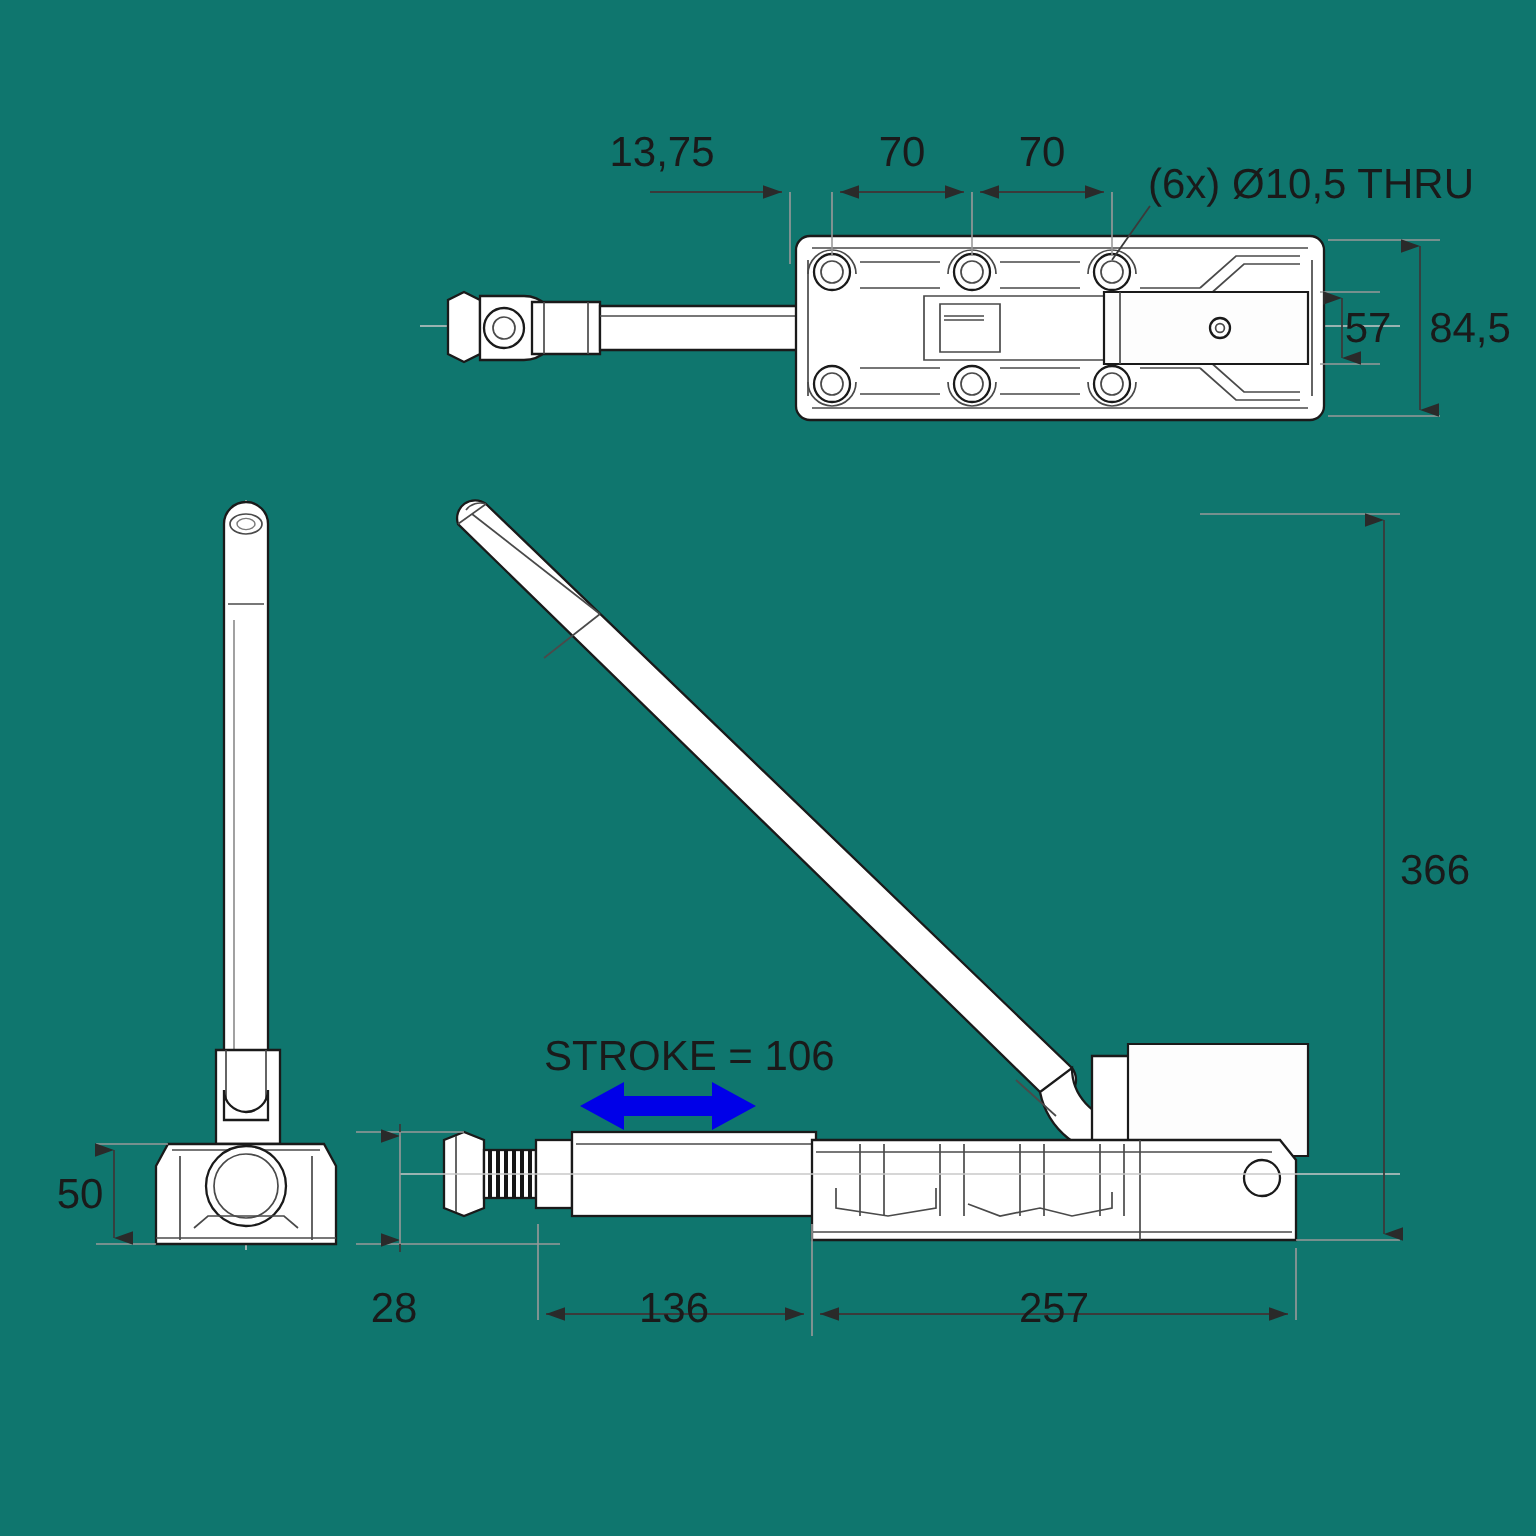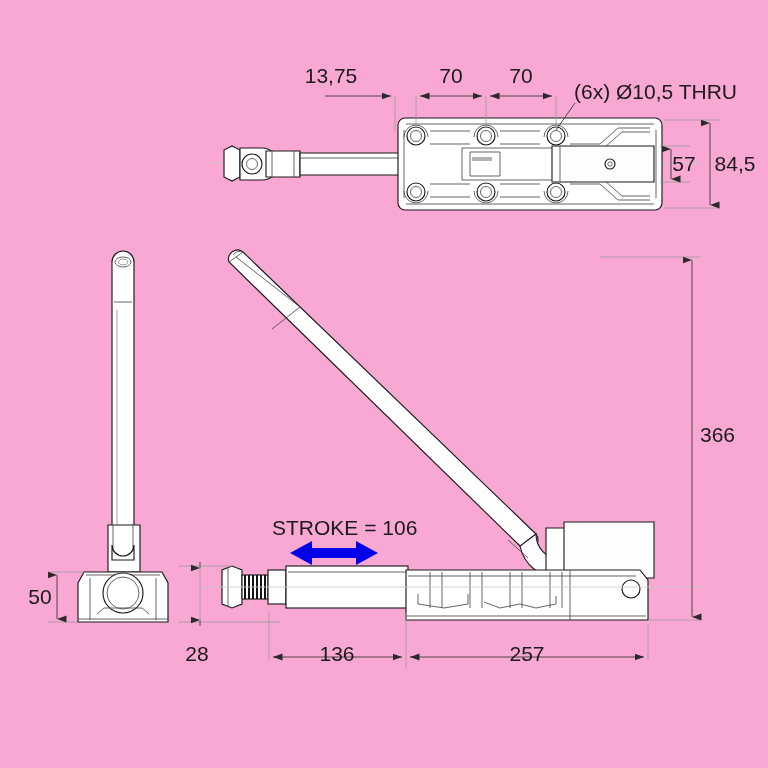--- a/index.html
+++ b/index.html
@@ -4,21 +4,21 @@
 <style>
   html, body {
     margin: 0;
     padding: 0;
     background: #ffffff;
   }
   #drawing-root {
     position: relative;
     width: 768px;
     height: 768px;
-    background: #f9a8d4;
+    background: #0f766e;
     font-family: "Liberation Sans", sans-serif;
     overflow: hidden;
   }
   #drawing-svg {
     position: absolute;
     left: 0;
     top: 0;
     width: 768px;
     height: 768px;
   }

